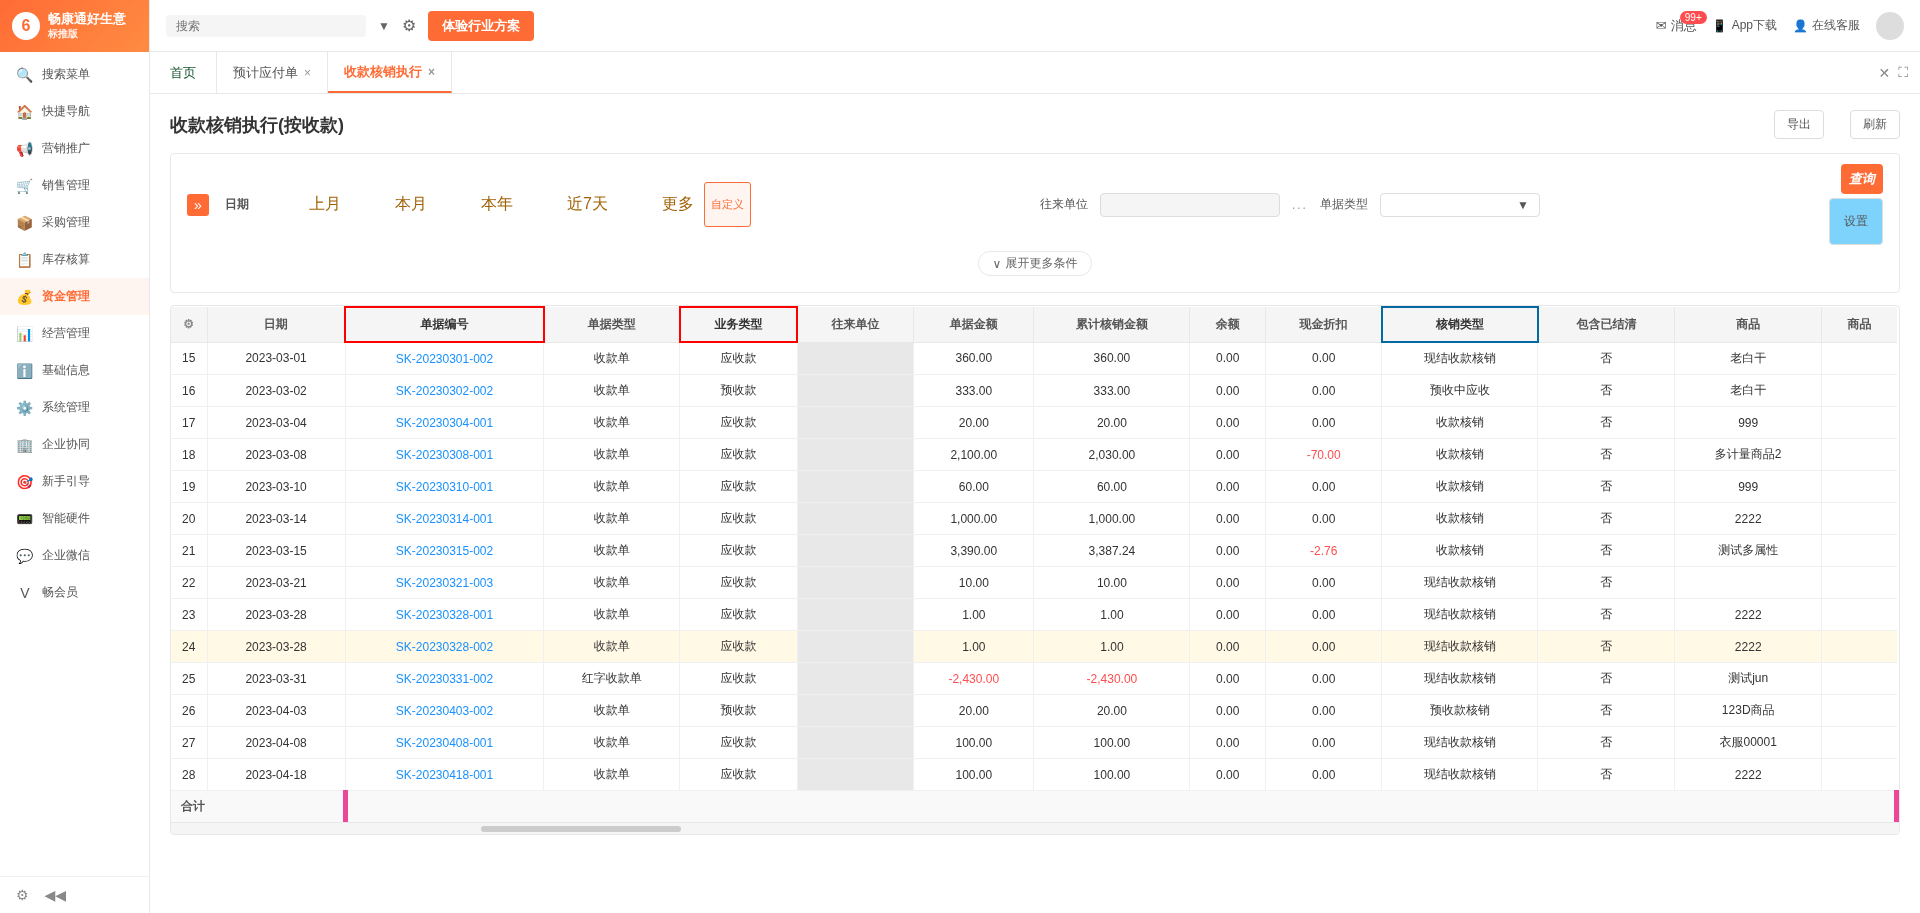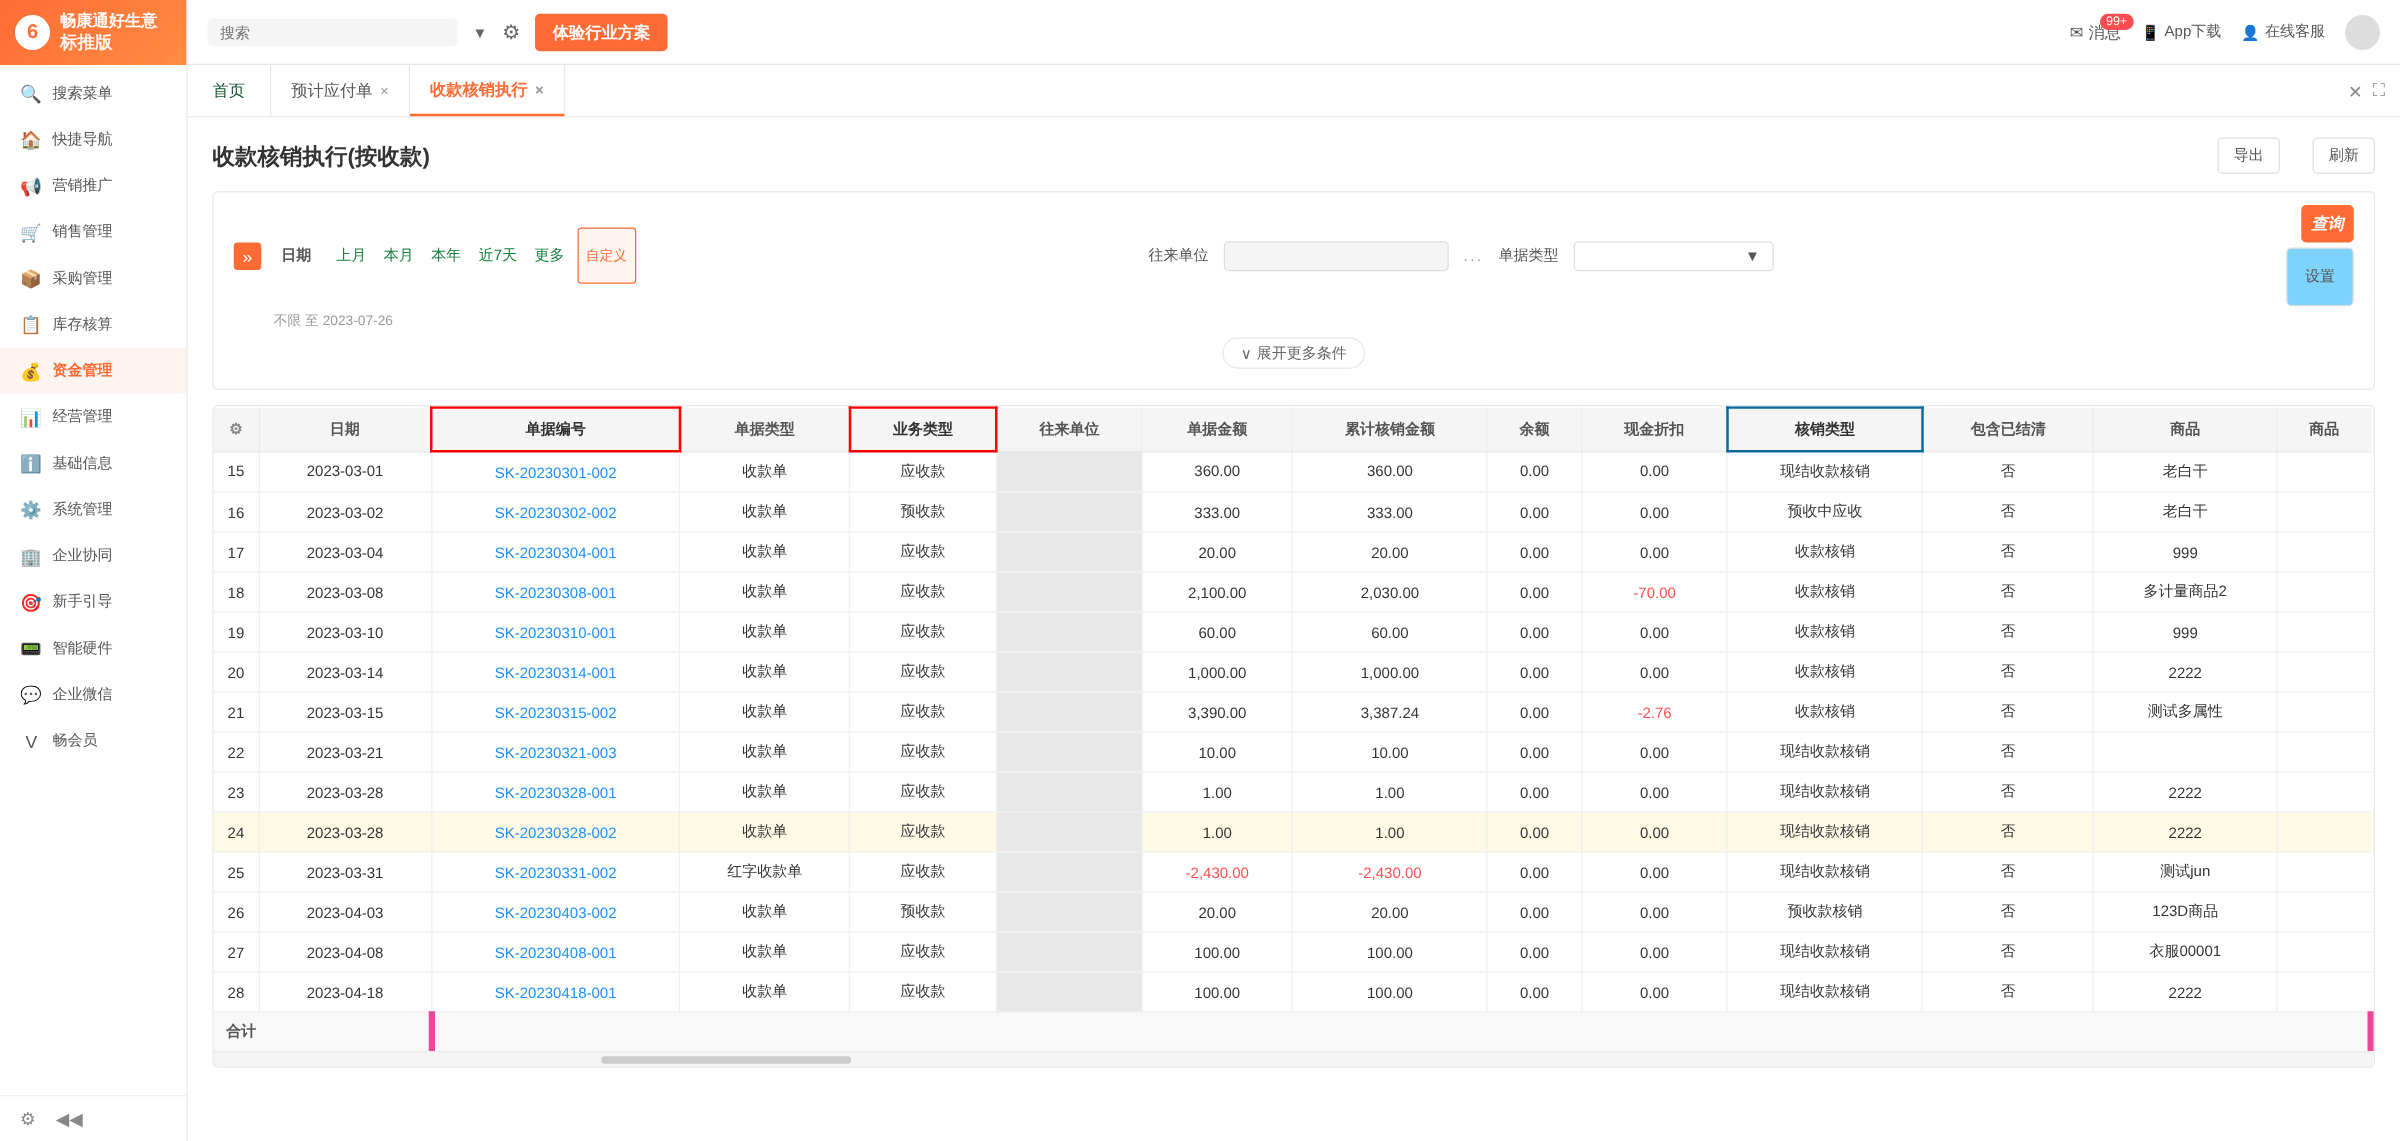--- a/index.html
+++ b/index.html
@@ -3,21 +3,21 @@
   <meta charset="utf-8">
   <style>
     * { box-sizing: border-box; margin: 0; padding: 0; }
     body { font-family: 'Microsoft YaHei', Arial, sans-serif; font-size: 12px; background: #f5f5f5; display: flex; height: 913px; overflow: hidden; }
 
     
     .sidebar { width: 150px; background: #fff; border-right: 1px solid #e8e8e8; display: flex; flex-direction: column; height: 100%; flex-shrink: 0; }
     .sidebar-logo { background: linear-gradient(135deg, #ff6b35, #ff8c42); padding: 10px 12px; display: flex; align-items: center; gap: 8px; color: #fff; font-size: 13px; font-weight: bold; height: 52px; }
     .sidebar-logo .logo-icon { width: 28px; height: 28px; background: #fff; border-radius: 50%; display: flex; align-items: center; justify-content: center; color: #ff6b35; font-size: 16px; font-weight: bold; }
     .sidebar-logo .logo-text { line-height: 1.2; }
-    .sidebar-logo .logo-sub { font-size: 14px; opacity: 0.9; }
+    .sidebar-logo .logo-sub { font-size: 10px; opacity: 0.9; }
     .sidebar-nav { flex: 1; overflow-y: auto; padding: 4px 0; }
     .sidebar-item { display: flex; align-items: center; gap: 8px; padding: 10px 16px; cursor: pointer; color: #555; transition: all 0.2s; }
     .sidebar-item.active { background: #fff5f0; color: #ff6b35; font-weight: bold; }
     .sidebar-item .nav-icon { font-size: 14px; width: 18px; text-align: center; }
     .sidebar-item .nav-label { font-size: 12px; }
     .sidebar-bottom { padding: 10px 16px; display: flex; align-items: center; gap: 16px; border-top: 1px solid #f0f0f0; }
     .sidebar-bottom .gear-icon, .sidebar-bottom .arrow-icon { color: #888; cursor: pointer; font-size: 14px; }
 
     
     .main { flex: 1; display: flex; flex-direction: column; overflow: hidden; }
@@ -54,21 +54,21 @@
     .page-header { display: flex; align-items: center; justify-content: space-between; margin-bottom: 14px; }
     .page-title { font-size: 18px; font-weight: bold; color: #333; }
     .page-actions { display: flex; gap: 26px; }
     .action-btn { border: 1px solid #ddd; border-radius: 4px; padding: 5px 12px; cursor: pointer; background: #fff; color: #555; font-size: 12px; display: flex; align-items: center; gap: 4px; }
 
     
     .filter-area { background: #fff; border: 1px solid #e8e8e8; border-radius: 4px; padding: 10px 16px; margin-bottom: 12px; }
     .filter-row { display: flex; align-items: center; gap: 16px; flex-wrap: wrap; }
     .filter-toggle { width: 22px; height: 22px; background: #ff6b35; color: #fff; border: none; border-radius: 3px; cursor: pointer; display: flex; align-items: center; justify-content: center; font-size: 14px; }
     .date-shortcuts { display: flex; align-items: center; gap: 6px; }
-    .date-btn { color: #15803d; cursor: pointer; font-size: 12px; padding: 2px 4px; }
+    .date-btn { color: #a16207; cursor: pointer; font-size: 16px; padding: 2px 4px; margin-left: 40px; }
     .date-custom { color: #ff6b35; border: 1px solid #ff6b35; border-radius: 3px; padding: 14px 6px; font-size: 11px; cursor: pointer; background: #fff5f0; }
     .filter-input { border: 1px solid #ddd; border-radius: 4px; padding: 4px 10px; font-size: 12px; color: #999; min-width: 140px; }
     .filter-dots { color: #999; letter-spacing: 2px; }
     .filter-select { border: 1px solid #ddd; border-radius: 4px; padding: 4px 10px; font-size: 12px; color: #555; min-width: 120px; flex: 1; display: flex; align-items: center; justify-content: space-between; cursor: pointer; }
     .filter-query-btn { background: #ff6b35; color: #fff; border: none; border-radius: 4px; padding: 6px 8px; cursor: pointer; font-size: 13px; font-weight: bold; font-style: italic; }
     .filter-set-btn { border: 1px solid #ddd; border-radius: 4px; padding: 14px 14px; cursor: pointer; background: #7dd3fc; color: #555; font-size: 12px; }
     .expand-row { display: flex; justify-content: center; margin: 6px 0; }
     .expand-btn { border: 1px solid #e8e8e8; border-radius: 12px; padding: 3px 14px; font-size: 12px; color: #666; cursor: pointer; background: #fff; display: flex; align-items: center; gap: 4px; }
 
     
@@ -252,23 +252,20 @@
             <div class="filter-select" style="border:1px solid #ddd;border-radius:4px;padding:4px 10px;font-size:12px;min-width:160px;display:flex;align-items:center;justify-content:space-between;background:#fff;cursor:pointer;flex:0 0 auto;">
               <span></span>
               <span>▼</span>
             </div>
           </div>
 
           <div style="display:flex;flex-direction:column;gap:4px;align-items:flex-end;">
             <button class="filter-query-btn">查询</button>
             <button class="filter-set-btn">设置</button>
           </div>
-        </div>
-        <div style="margin-top:4px; margin-left:32px;">
-          <span style="color:#999;font-size:11px;">不限 至 2023-07-26</span>
         </div>
         <div class="expand-row">
           <button class="expand-btn">
             <span>∨</span>
             <span>展开更多条件</span>
           </button>
         </div>
       </div>
 
       <div class="table-wrap">

